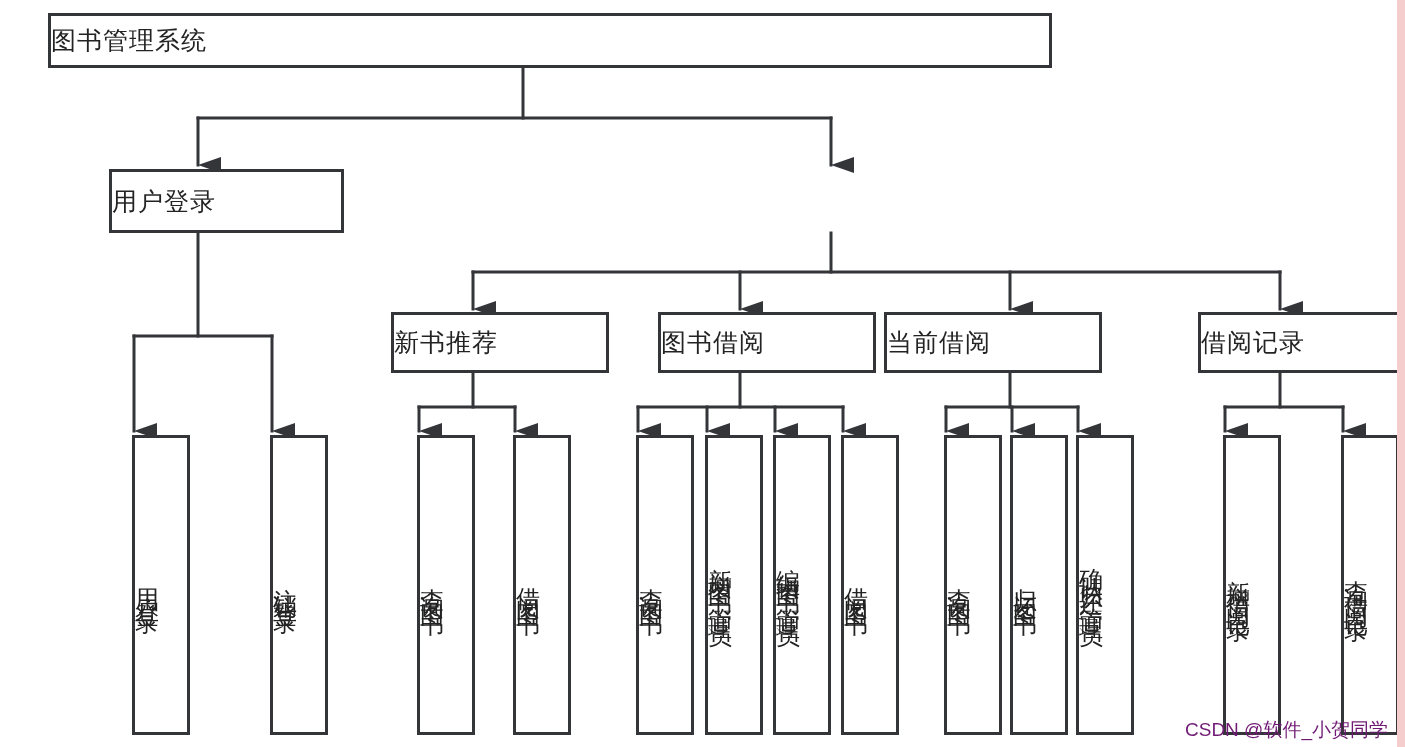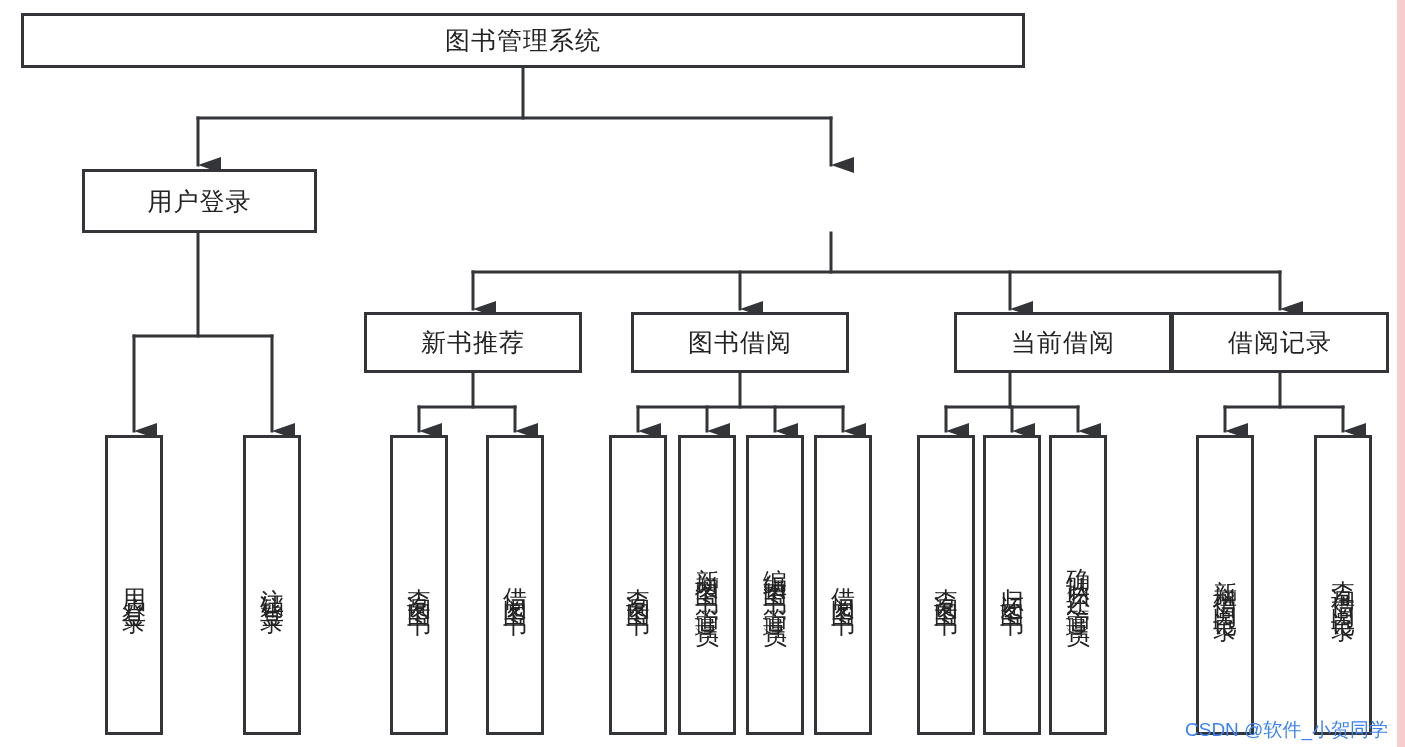--- a/index.html
+++ b/index.html
@@ -9,44 +9,45 @@
     background:#ffffff;
     font-family:"Liberation Sans","DejaVu Sans",sans-serif;
     overflow:hidden;
   }
   .connectors{position:absolute;left:0;top:0;width:1405px;height:747px;z-index:1;}
   .node{
     position:absolute;
     box-sizing:border-box;
     border:3px solid #333539;
     background:#ffffff;
-    display:flex;align-items:center;justify-content:center;
+    display:flex;align-items:center;justify-content:flex-start;
     color:#232323;
     z-index:2;
+    margin-left:27px;
   }
   .node.hbox{font-size:25px;letter-spacing:1px;}
   .root{left:21px;top:13px;width:1004px;height:55px;}
   .lvl2{top:169px;width:235px;height:64px;}
   .lvl3{top:312px;width:218px;height:61px;}
   .leaf{top:435px;width:58px;height:300px;}
   .vtext{
     writing-mode:vertical-rl;
     text-orientation:mixed;
     font-size:24px;
     line-height:1;
     letter-spacing:8px;
     color:#232323;
     white-space:nowrap;
   }
   .watermark{
     position:absolute;
     left:1185px;top:717px;
     width:212px;height:26px;
     font-size:19px;
-    color:#3b82f6;
+    color:#701a75;
     z-index:3;
     white-space:nowrap;
   }
   .accent-strip{
     position:absolute;
     right:0;top:0;width:8px;height:747px;
     background:#f6cdcd;
     z-index:4;
   }
 </style>
@@ -112,21 +113,21 @@
   <div class="node hbox lvl2" style="left:82px">
     <span>用户登录</span>
   </div>
 
   <div class="node hbox lvl3" style="left:631px">
     <span>图书借阅</span>
   </div>
   <div class="node hbox lvl3" style="left:364px">
     <span>新书推荐</span>
   </div>
-  <div class="node hbox lvl3" style="left:954px">
+  <div class="node hbox lvl3" style="left:857px">
     <span>当前借阅</span>
   </div>
   <div class="node hbox lvl3" style="left:1171px">
     <span>借阅记录</span>
   </div>
 
   <div class="node leaf" style="left:105px">
     <span class="vtext">用户登录</span>
   </div>
   <div class="node leaf" style="left:243px">

